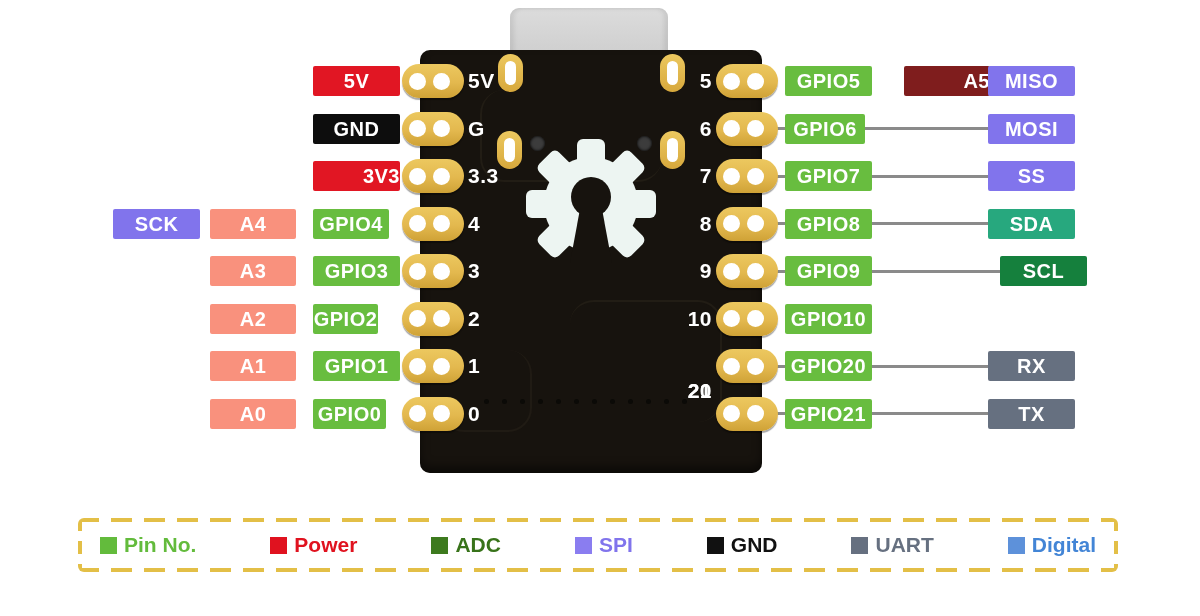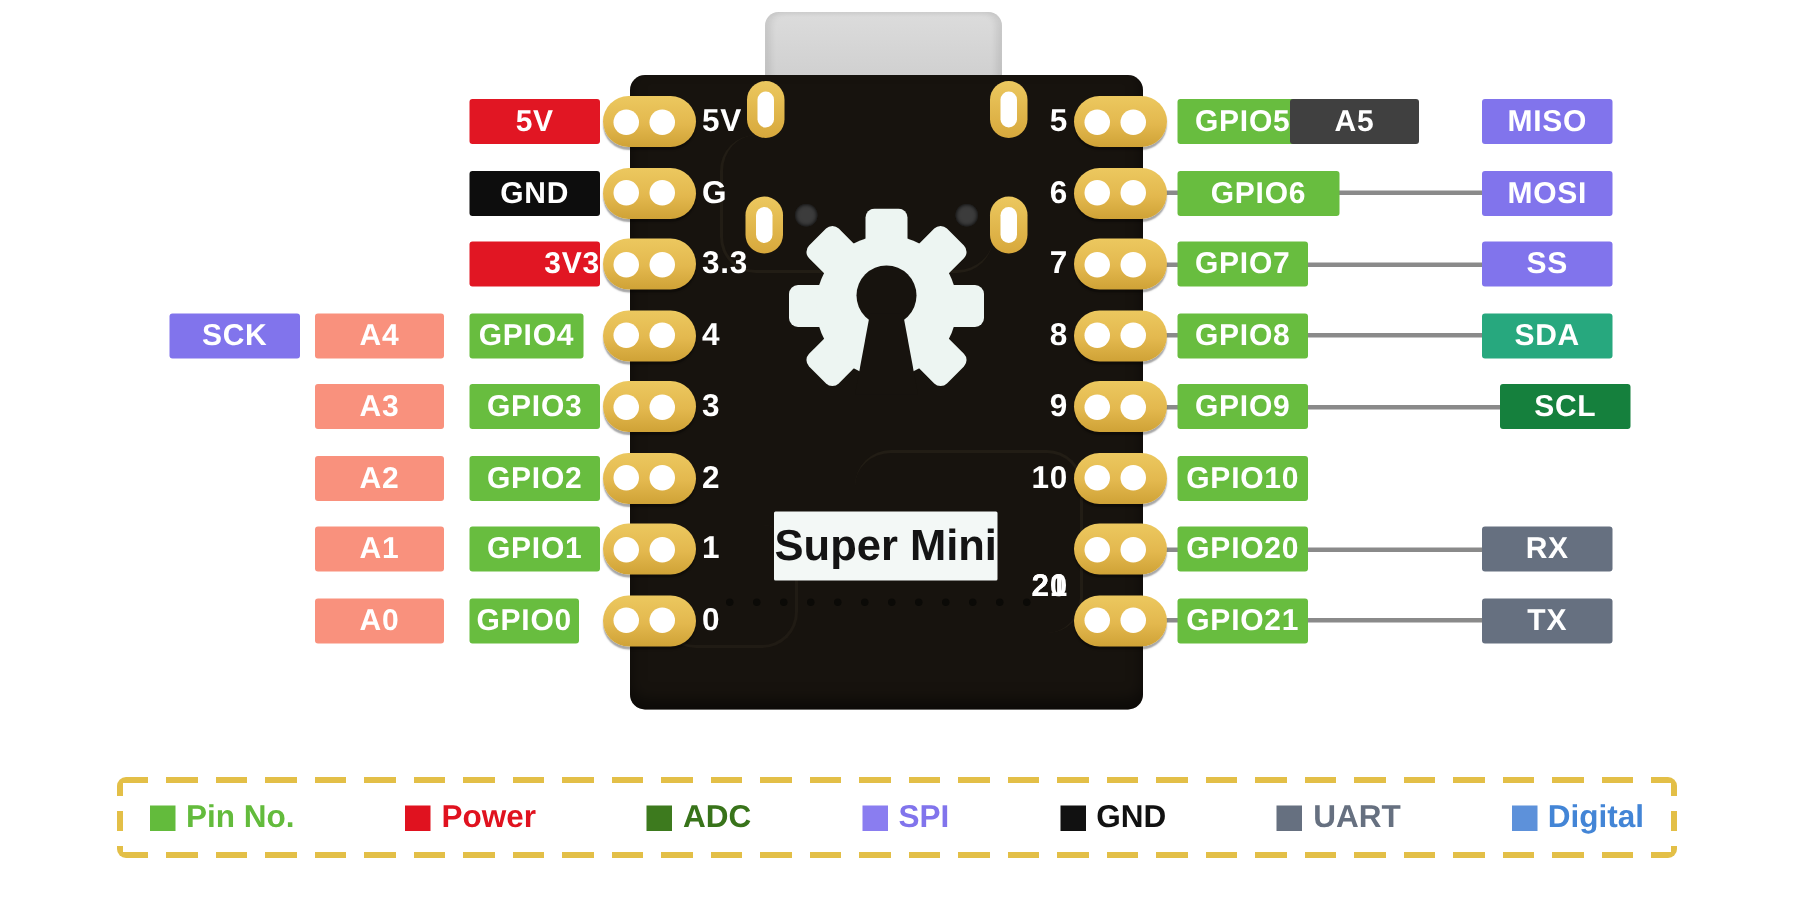--- a/index.html
+++ b/index.html
@@ -102,21 +102,20 @@
         <rect x="56" y="0" width="28" height="30" rx="6" transform="rotate(315 70 65)"></rect>
       </g>
       <circle cx="70" cy="65" r="47"></circle>
     </g>
     <g fill="#17130e">
       <circle cx="70" cy="58" r="20"></circle>
       <polygon points="59,70 81,70 91,124 49,124"></polygon>
     </g>
   </svg>
 
-  <div class="title-box title-2">Super Mini</div>
 
   <div id="dot-row">
       <div class="via-dot" style="width: 5px; height: 5px; left: 484px; top: 399px; z-index: 2;"></div>
       <div class="via-dot" style="width: 5px; height: 5px; left: 502px; top: 399px; z-index: 2;"></div>
       <div class="via-dot" style="width: 5px; height: 5px; left: 520px; top: 399px; z-index: 2;"></div>
       <div class="via-dot" style="width: 5px; height: 5px; left: 538px; top: 399px; z-index: 2;"></div>
       <div class="via-dot" style="width: 5px; height: 5px; left: 556px; top: 399px; z-index: 2;"></div>
       <div class="via-dot" style="width: 5px; height: 5px; left: 574px; top: 399px; z-index: 2;"></div>
       <div class="via-dot" style="width: 5px; height: 5px; left: 592px; top: 399px; z-index: 2;"></div>
       <div class="via-dot" style="width: 5px; height: 5px; left: 610px; top: 399px; z-index: 2;"></div>
@@ -158,21 +157,21 @@
         <div class="hole" style="left: 31px;"></div>
       </div>
       <div class="silk" style="left: 468px; top: 254.28px; width: 50px;">3</div>
       <div class="chip" style="left: 313px; width: 87px; top: 256.28px; background: rgb(104, 189, 63);">GPIO3</div>
       <div class="chip" style="left: 210px; width: 86px; top: 256.28px; background: rgb(249, 145, 125);">A3</div>
       <div class="pad" style="left: 402px; top: 301.85px;">
         <div class="hole" style="left: 7px;"></div>
         <div class="hole" style="left: 31px;"></div>
       </div>
       <div class="silk" style="left: 468px; top: 301.85px; width: 50px;">2</div>
-      <div class="chip" style="left: 313px; width: 87px; top: 303.85px; background: rgb(104, 189, 63);">GPIO2</div>
+      <div class="chip" style="left: 313px; width: 65px; top: 303.85px; background: rgb(104, 189, 63);">GPIO2</div>
       <div class="chip" style="left: 210px; width: 86px; top: 303.85px; background: rgb(249, 145, 125);">A2</div>
       <div class="pad" style="left: 402px; top: 349.42px;">
         <div class="hole" style="left: 7px;"></div>
         <div class="hole" style="left: 31px;"></div>
       </div>
       <div class="silk" style="left: 468px; top: 349.42px; width: 50px;">1</div>
       <div class="chip" style="left: 313px; width: 87px; top: 351.42px; background: rgb(104, 189, 63);">GPIO1</div>
       <div class="chip" style="left: 210px; width: 86px; top: 351.42px; background: rgb(249, 145, 125);">A1</div>
       <div class="pad" style="left: 402px; top: 396.99px;">
         <div class="hole" style="left: 7px;"></div>
@@ -180,29 +179,29 @@
       </div>
       <div class="silk" style="left: 468px; top: 396.99px; width: 50px;">0</div>
       <div class="chip" style="left: 313px; width: 73px; top: 398.99px; background: rgb(104, 189, 63);">GPIO0</div>
       <div class="chip" style="left: 210px; width: 86px; top: 398.99px; background: rgb(249, 145, 125);">A0</div>
       <div class="pad" style="left: 716px; top: 64px;">
         <div class="hole" style="left: 7px;"></div>
         <div class="hole" style="left: 31px;"></div>
       </div>
       <div class="silk silk-right" style="left: 624px; top: 64px; width: 88px;">5</div>
       <div class="chip" style="left: 785px; width: 87px; top: 66px; background: rgb(104, 189, 63);">GPIO5</div>
-      <div class="chip" style="left: 860px; width: 86px; top: 66px; background: #404040;">A5</div>
+      <div class="chip" style="left: 904px; width: 86px; top: 66px; background: #7f1d1d; text-align: right;">A5</div>
       <div class="chip" style="left: 988px; width: 87px; top: 66px; background: rgb(129, 116, 236);">MISO</div>
       <div class="rowline" style="left: 758px; width: 273px; top: 127.07px; background: rgb(138, 138, 138);"></div>
       <div class="pad" style="left: 716px; top: 111.57px;">
         <div class="hole" style="left: 7px;"></div>
         <div class="hole" style="left: 31px;"></div>
       </div>
       <div class="silk silk-right" style="left: 624px; top: 111.57px; width: 88px;">6</div>
-      <div class="chip" style="left: 785px; width: 108px; top: 113.57px; background: rgb(104, 189, 63);">GPIO6</div>
+      <div class="chip" style="left: 785px; width: 80px; top: 113.57px; background: rgb(104, 189, 63);">GPIO6</div>
       <div class="chip" style="left: 988px; width: 87px; top: 113.57px; background: rgb(129, 116, 236);">MOSI</div>
       <div class="rowline" style="left: 758px; width: 273px; top: 174.64px; background: rgb(138, 138, 138);"></div>
       <div class="pad" style="left: 716px; top: 159.14px;">
         <div class="hole" style="left: 7px;"></div>
         <div class="hole" style="left: 31px;"></div>
       </div>
       <div class="silk silk-right" style="left: 624px; top: 159.14px; width: 88px;">7</div>
       <div class="chip" style="left: 785px; width: 87px; top: 161.14px; background: rgb(104, 189, 63);">GPIO7</div>
       <div class="chip" style="left: 988px; width: 87px; top: 161.14px; background: rgb(129, 116, 236);">SS</div>
       <div class="rowline" style="left: 758px; width: 273px; top: 222.21px; background: rgb(138, 138, 138);"></div>

